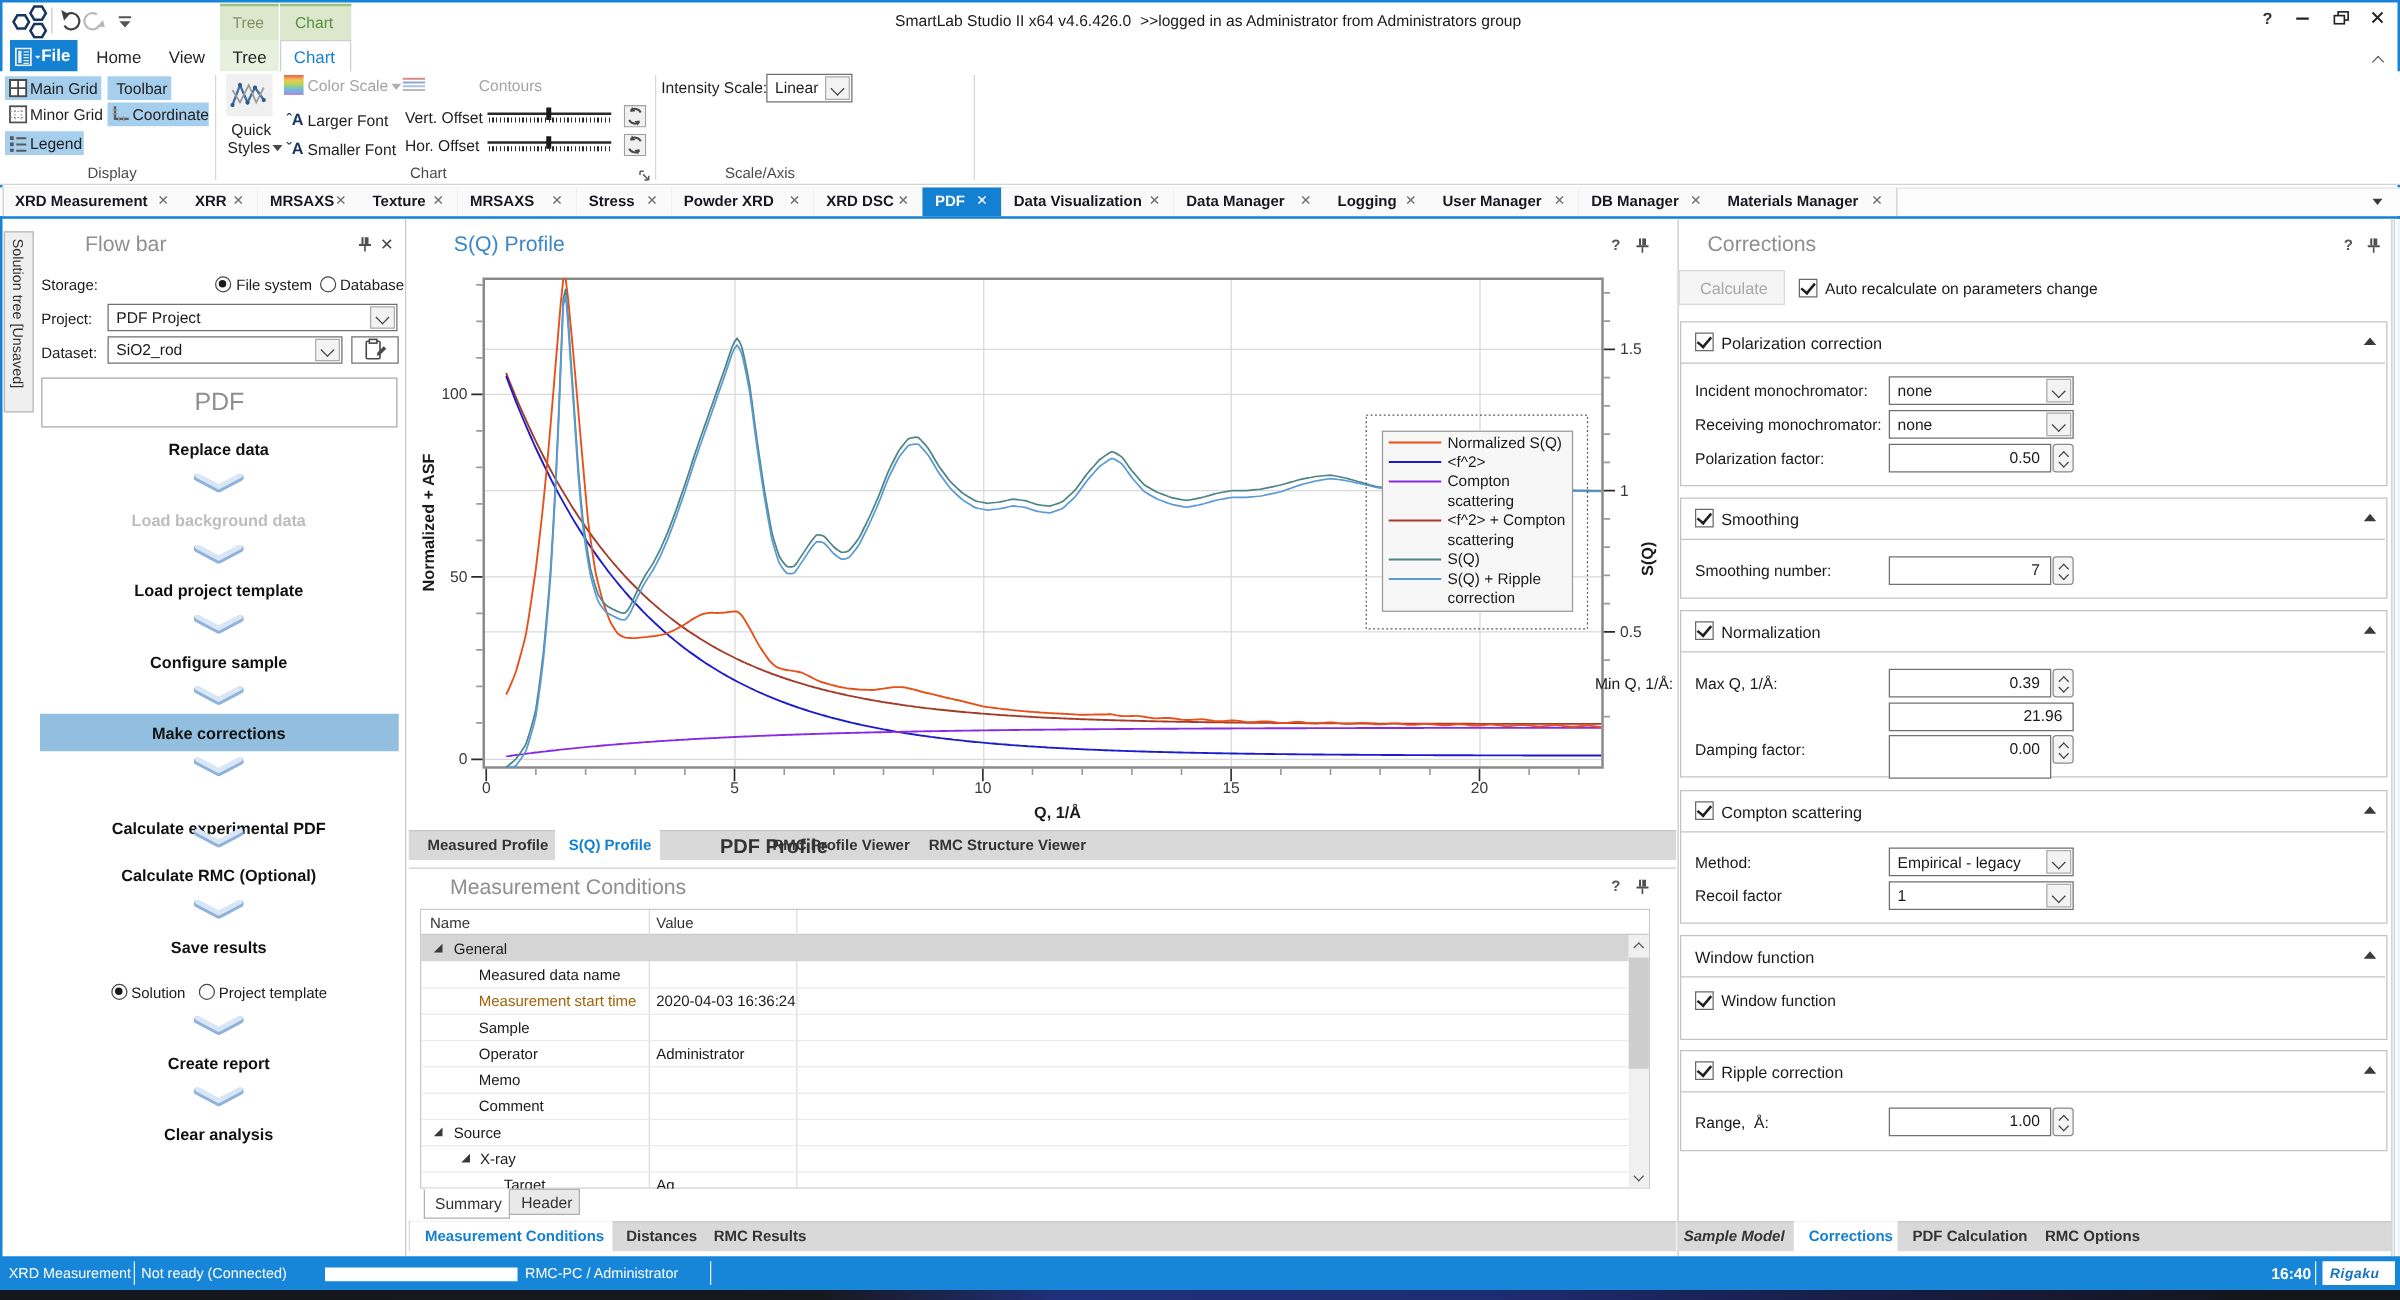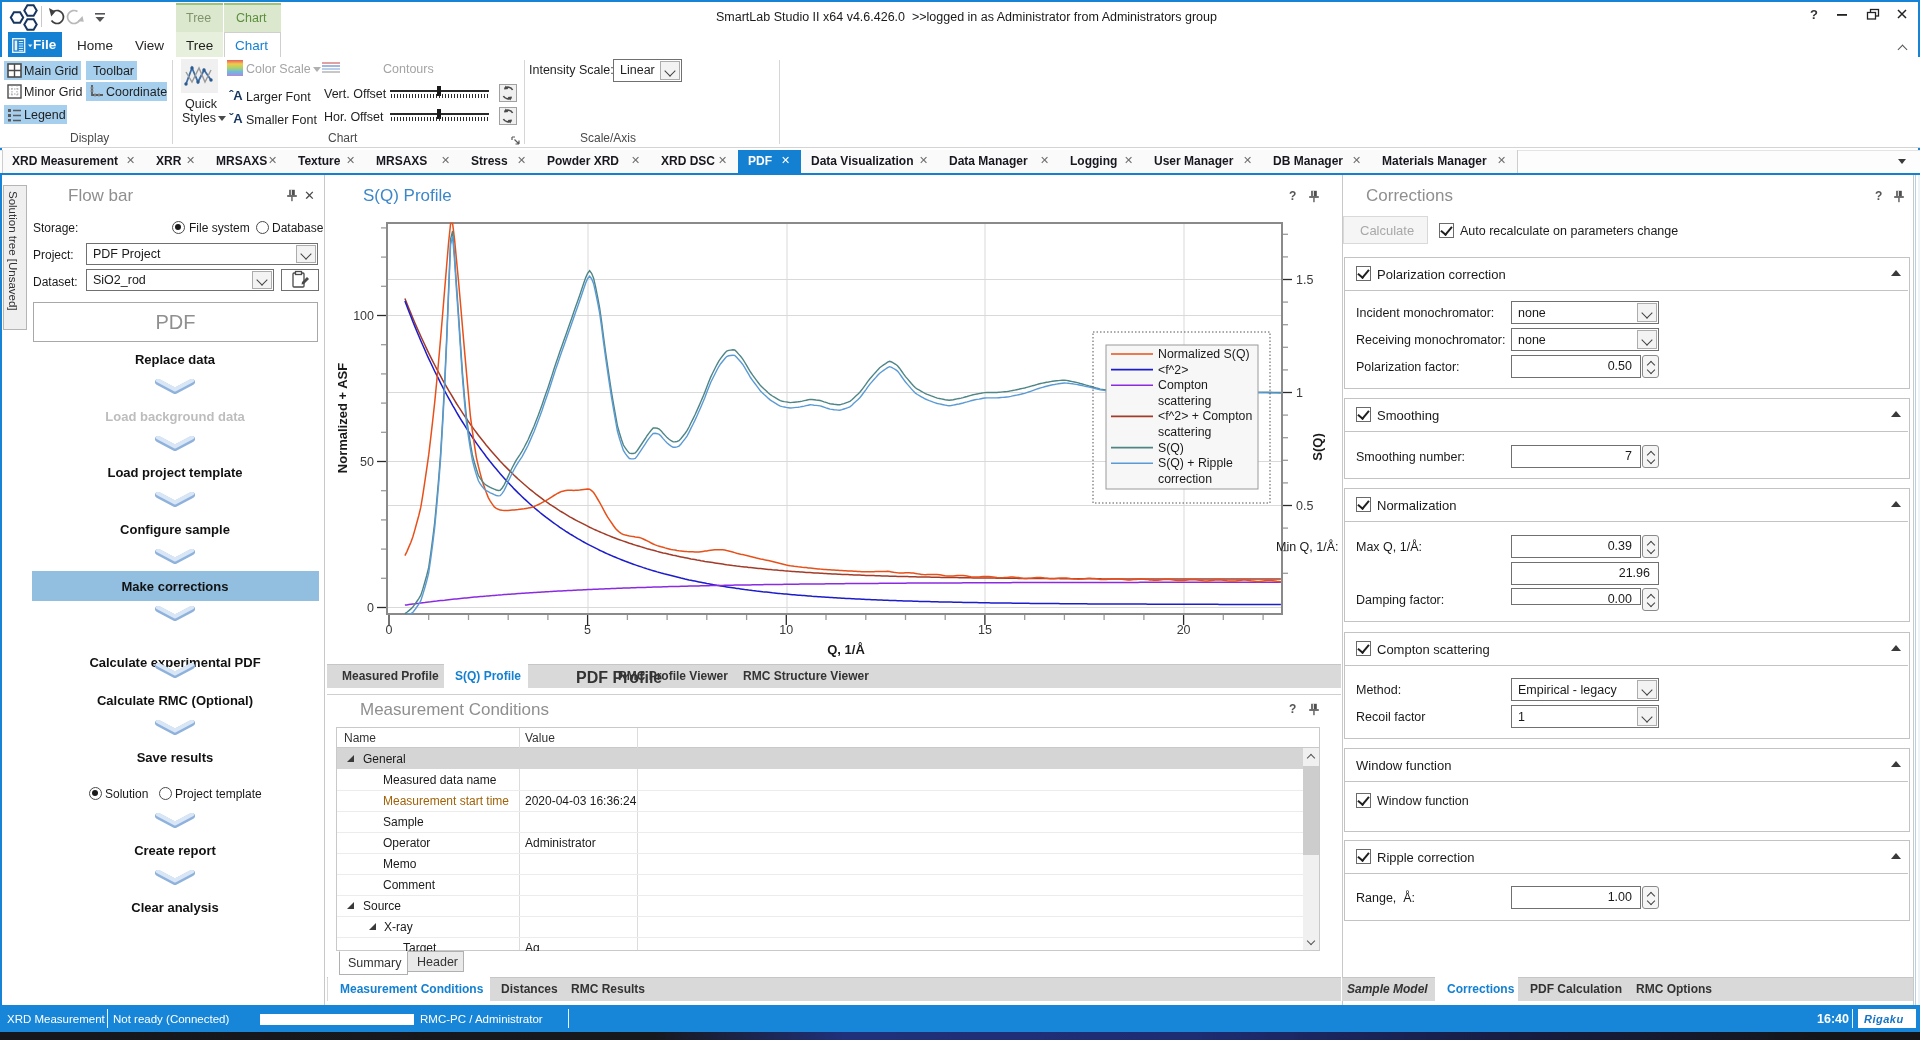--- a/index.html
+++ b/index.html
@@ -582,21 +582,21 @@
 <div class="ab" style="left:1891px;top:501px;width:0;height:0;border-left:5px solid transparent;border-right:5px solid transparent;border-bottom:6px solid #3a3a3a;"></div>
 <div class="tx" style="left:1276px;top:540px;font-size:12.5px;">Min Q, 1/Å:</div>
 <div class="field" style="left:1511px;top:535px;width:130px;height:23px;padding:3px 8px 0 0;">0.39</div>
 <div class="spinner" style="left:1642px;top:535px;height:23px;">
       <div class="chevu" style="left:5px;top:6px;width:5px;height:5px;"></div>
       <div class="chev" style="left:5px;top:11px;width:5px;height:5px;"></div>
     </div>
 <div class="tx" style="left:1356px;top:540px;font-size:12.5px;">Max Q, 1/Å:</div>
 <div class="field" style="left:1511px;top:562px;width:148px;height:23px;padding:3px 8px 0 0;">21.96</div>
 <div class="tx" style="left:1356px;top:593px;font-size:12.5px;">Damping factor:</div>
-<div class="field" style="left:1511px;top:588px;width:130px;height:17px;padding:3px 8px 0 0;">0.00</div>
+<div class="field" style="left:1511px;top:588px;width:130px;height:35px;padding:3px 8px 0 0;">0.00</div>
 <div class="spinner" style="left:1642px;top:588px;height:23px;">
       <div class="chevu" style="left:5px;top:6px;width:5px;height:5px;"></div>
       <div class="chev" style="left:5px;top:11px;width:5px;height:5px;"></div>
     </div>
 <div class="grp" style="left:1344px;top:632px;width:564px;height:105px;"></div>
 <div class="grpline" style="left:1344px;top:665px;width:564px;"></div>
 <div class="chk" style="left:1356px;top:641px;">
       <i></i>
     </div>
 <div class="tx" style="left:1377px;top:642px;font-size:13px;">Compton scattering</div>

